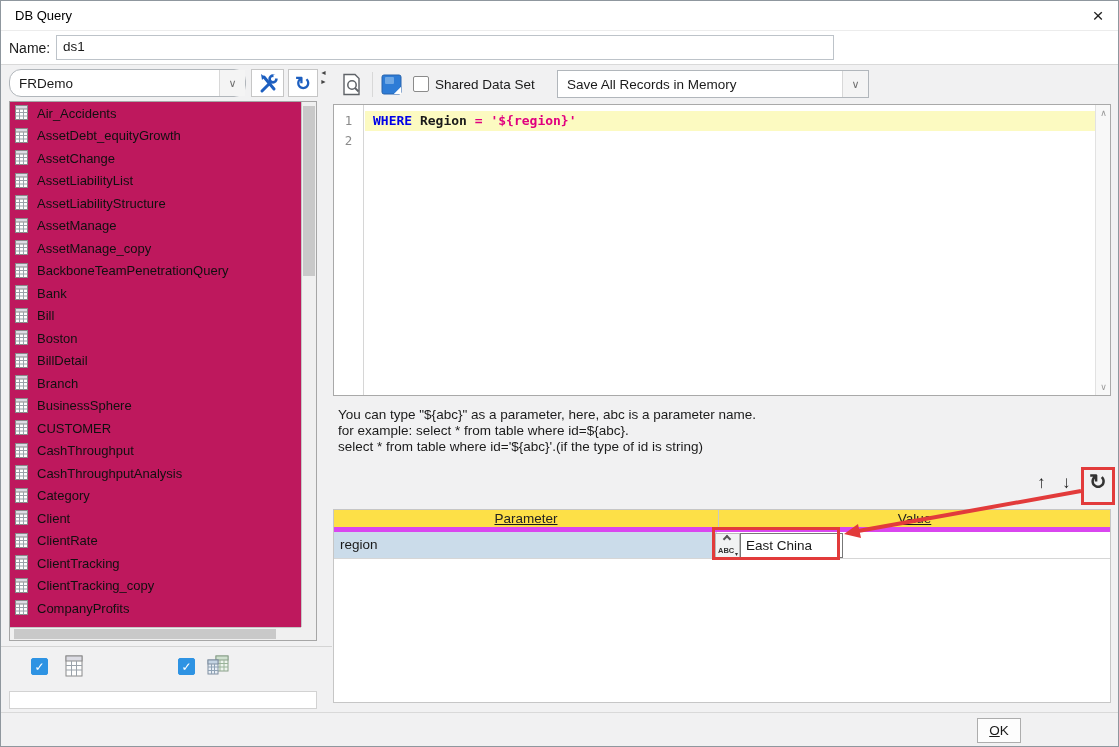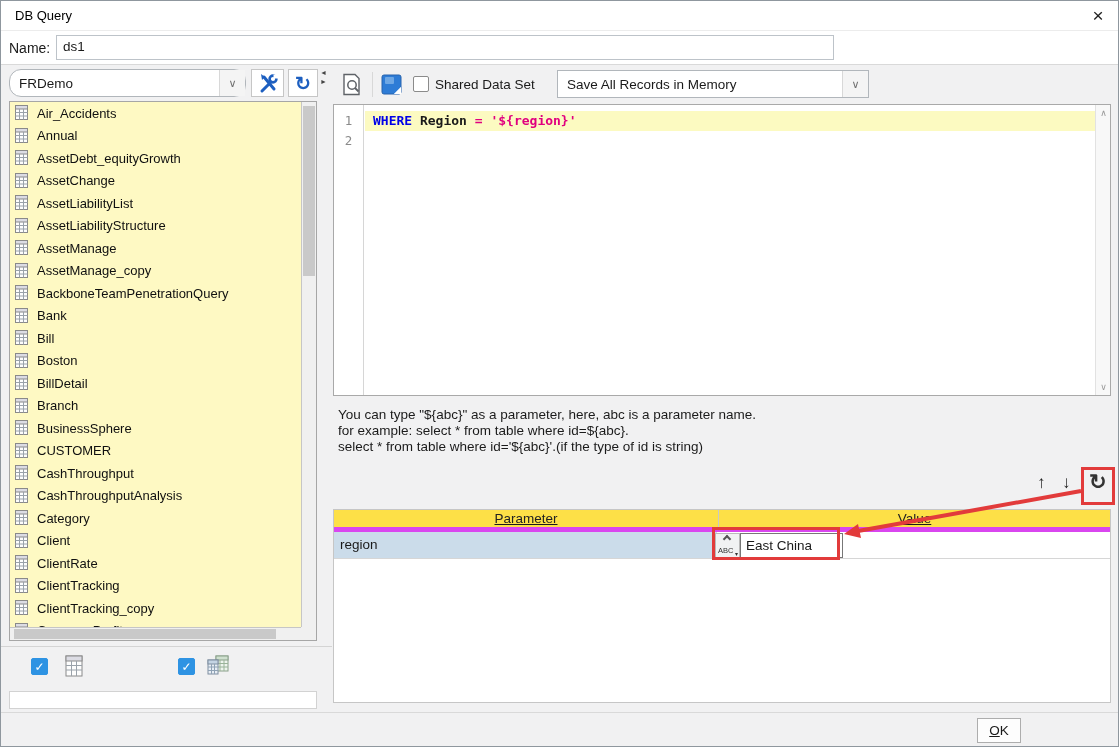--- a/index.html
+++ b/index.html
@@ -18,21 +18,21 @@
   .name-input{left:55px;top:4px;width:778px;height:25px;background:#fff;border:1px solid #bdc3c9;
               font-size:13.5px;padding:3px 6px;font-family:"Liberation Sans",sans-serif;}
   
   .tool-btn{background:#fff;border:1px solid #c6c6c6;display:flex;align-items:center;justify-content:center;cursor:pointer;}
   
   .combo{background:#fff;border:1px solid #b1b6bb;display:flex;align-items:center;cursor:pointer;}
   .combo .cb-text{flex:1;padding:0 9px;font-size:13.5px;white-space:nowrap;overflow:hidden;}
   .combo .cb-arrow{width:26px;height:100%;display:flex;align-items:center;justify-content:center;
                    color:#707070;font-size:11px;background:#f4f4f4;border-left:1px solid #d8d8d8;}
   
-  .table-list-box{left:8px;top:100px;width:308px;height:540px;background:#fef9c3;border:1px solid #a6a6a6;}
+  .table-list-box{left:8px;top:100px;width:308px;height:540px;background:#be185d;border:1px solid #a6a6a6;}
   .table-list{left:0;top:0;width:291px;height:526px;overflow:hidden;}
   .list-item{display:flex;align-items:center;height:22.5px;padding-left:5px;cursor:pointer;}
   .list-item svg{flex:0 0 auto;margin-right:8px;}
   .li-label{font-size:13px;color:#101010;white-space:nowrap;}
   .vscroll{right:0;top:0;width:15px;height:526px;background:#f0f0f0;border-left:1px solid #c6c6c6;}
   .vthumb{position:absolute;left:1px;top:4px;width:12px;height:170px;background:#c9c9c9;}
   .hscroll{left:0;bottom:0;width:291px;height:13px;background:#f0f0f0;border-top:1px solid #c6c6c6;}
   .hthumb{position:absolute;top:1px;left:4px;width:262px;height:10px;background:#c9c9c9;}
   .scroll-corner{right:0;bottom:0;width:15px;height:13px;background:#f0f0f0;}
   
@@ -62,21 +62,21 @@
   
   .param-table{left:332px;top:508px;width:778px;height:194px;background:#fff;border:1px solid #c6c6c6;}
   .pt-header{display:flex;height:22px;background:#fde047;border-bottom:5px solid #d946ef;text-decoration:underline;}
   .pt-h1{width:385px;border-right:1px solid #c8c8c8;display:flex;align-items:center;justify-content:center;font-size:13.5px;color:#222;}
   .pt-h2{flex:1;display:flex;align-items:center;justify-content:center;font-size:13.5px;color:#222;}
   .pt-row{position:relative;height:27px;border-bottom:1px solid #d6d6d6;}
   .pt-param{position:absolute;left:0;top:0;width:383px;height:26px;background:#cbdcea;
             font-size:13.5px;padding:5px 0 0 6px;}
   .type-btn{position:absolute;left:381px;top:1px;width:25px;height:25px;background:#f1f2f3;border:1px solid #b9b9b9;cursor:pointer;}
   .type-caret{position:absolute;left:8px;top:2px;width:6px;height:6px;border-left:2px solid #555;border-top:2px solid #555;transform:rotate(45deg);}
-  .type-abc{position:absolute;left:2px;bottom:2px;font-size:7.5px;font-weight:normal;color:#333;letter-spacing:0;}
+  .type-abc{position:absolute;left:2px;bottom:2px;font-size:7.5px;font-weight:bold;color:#333;letter-spacing:0;}
   .type-dd{position:absolute;right:1px;bottom:0;font-size:6px;color:#333;}
   .value-editor{position:absolute;left:406px;top:1px;width:103px;height:25px;background:#fff;border:1px solid #777;
                 font-size:13.5px;padding:4px 0 0 5px;}
   
   .anno-box{border:3px solid #e23b3b;background:transparent;pointer-events:none;z-index:30;}
   #arrow-svg{left:0;top:0;width:1119px;height:747px;pointer-events:none;z-index:29;}
   
   .footer-sep{left:0;top:711px;width:1119px;height:1px;background:#d9d9d9;}
   .dlg-btn{background:#fdfdfd;border:1px solid #adadad;font-size:13.5px;display:flex;align-items:center;justify-content:center;cursor:pointer;font-family:"Liberation Sans",sans-serif;}
   .accel{text-decoration:underline;}
@@ -124,28 +124,20 @@
 
   <div class="abs table-list-box">
     <div class="abs table-list" id="table-list">
         <div class="list-item">
           <svg width="14" height="16" viewBox="0 0 14 16">
             <rect x="0.5" y="0.5" width="12" height="14" fill="#fdfdfd" stroke="#8a8a8a"></rect>
             <rect x="0.5" y="0.5" width="12" height="3.5" fill="#dcdce4" stroke="#8a8a8a"></rect>
             <path d="M0.5 7.5h12 M0.5 11h12 M4.5 4v10.5 M8.5 4v10.5" stroke="#9aa2aa" fill="none"></path>
           </svg>
           <span class="li-label">Air_Accidents</span>
-        </div>
-        <div class="list-item">
-          <svg width="14" height="16" viewBox="0 0 14 16">
-            <rect x="0.5" y="0.5" width="12" height="14" fill="#fdfdfd" stroke="#8a8a8a"></rect>
-            <rect x="0.5" y="0.5" width="12" height="3.5" fill="#dcdce4" stroke="#8a8a8a"></rect>
-            <path d="M0.5 7.5h12 M0.5 11h12 M4.5 4v10.5 M8.5 4v10.5" stroke="#9aa2aa" fill="none"></path>
-          </svg>
-          <span class="li-label">Annual</span>
         </div>
         <div class="list-item">
           <svg width="14" height="16" viewBox="0 0 14 16">
             <rect x="0.5" y="0.5" width="12" height="14" fill="#fdfdfd" stroke="#8a8a8a"></rect>
             <rect x="0.5" y="0.5" width="12" height="3.5" fill="#dcdce4" stroke="#8a8a8a"></rect>
             <path d="M0.5 7.5h12 M0.5 11h12 M4.5 4v10.5 M8.5 4v10.5" stroke="#9aa2aa" fill="none"></path>
           </svg>
           <span class="li-label">AssetDebt_equityGrowth</span>
         </div>
         <div class="list-item">

